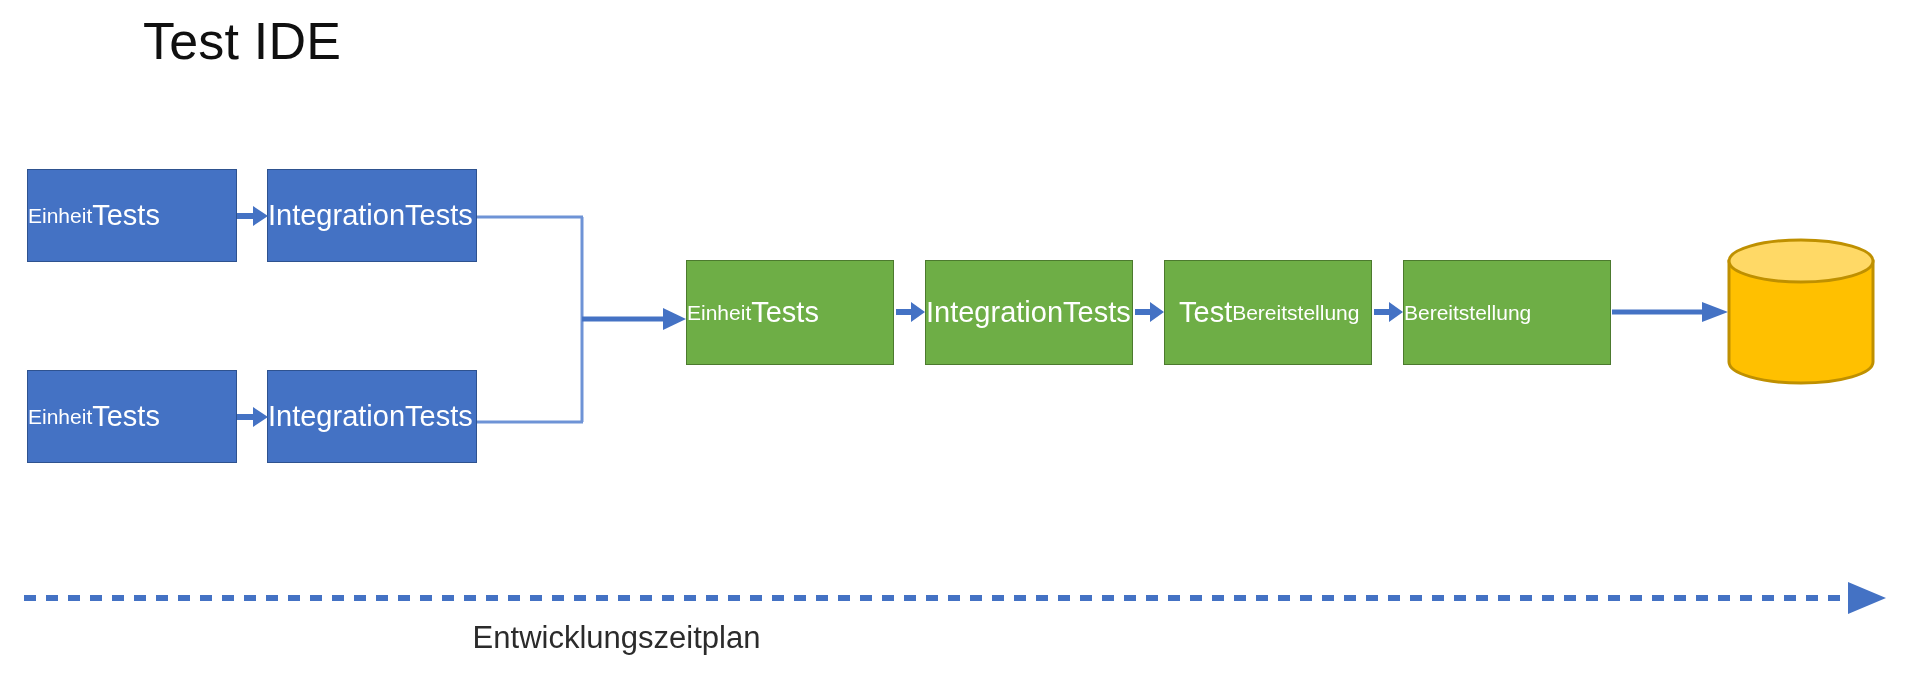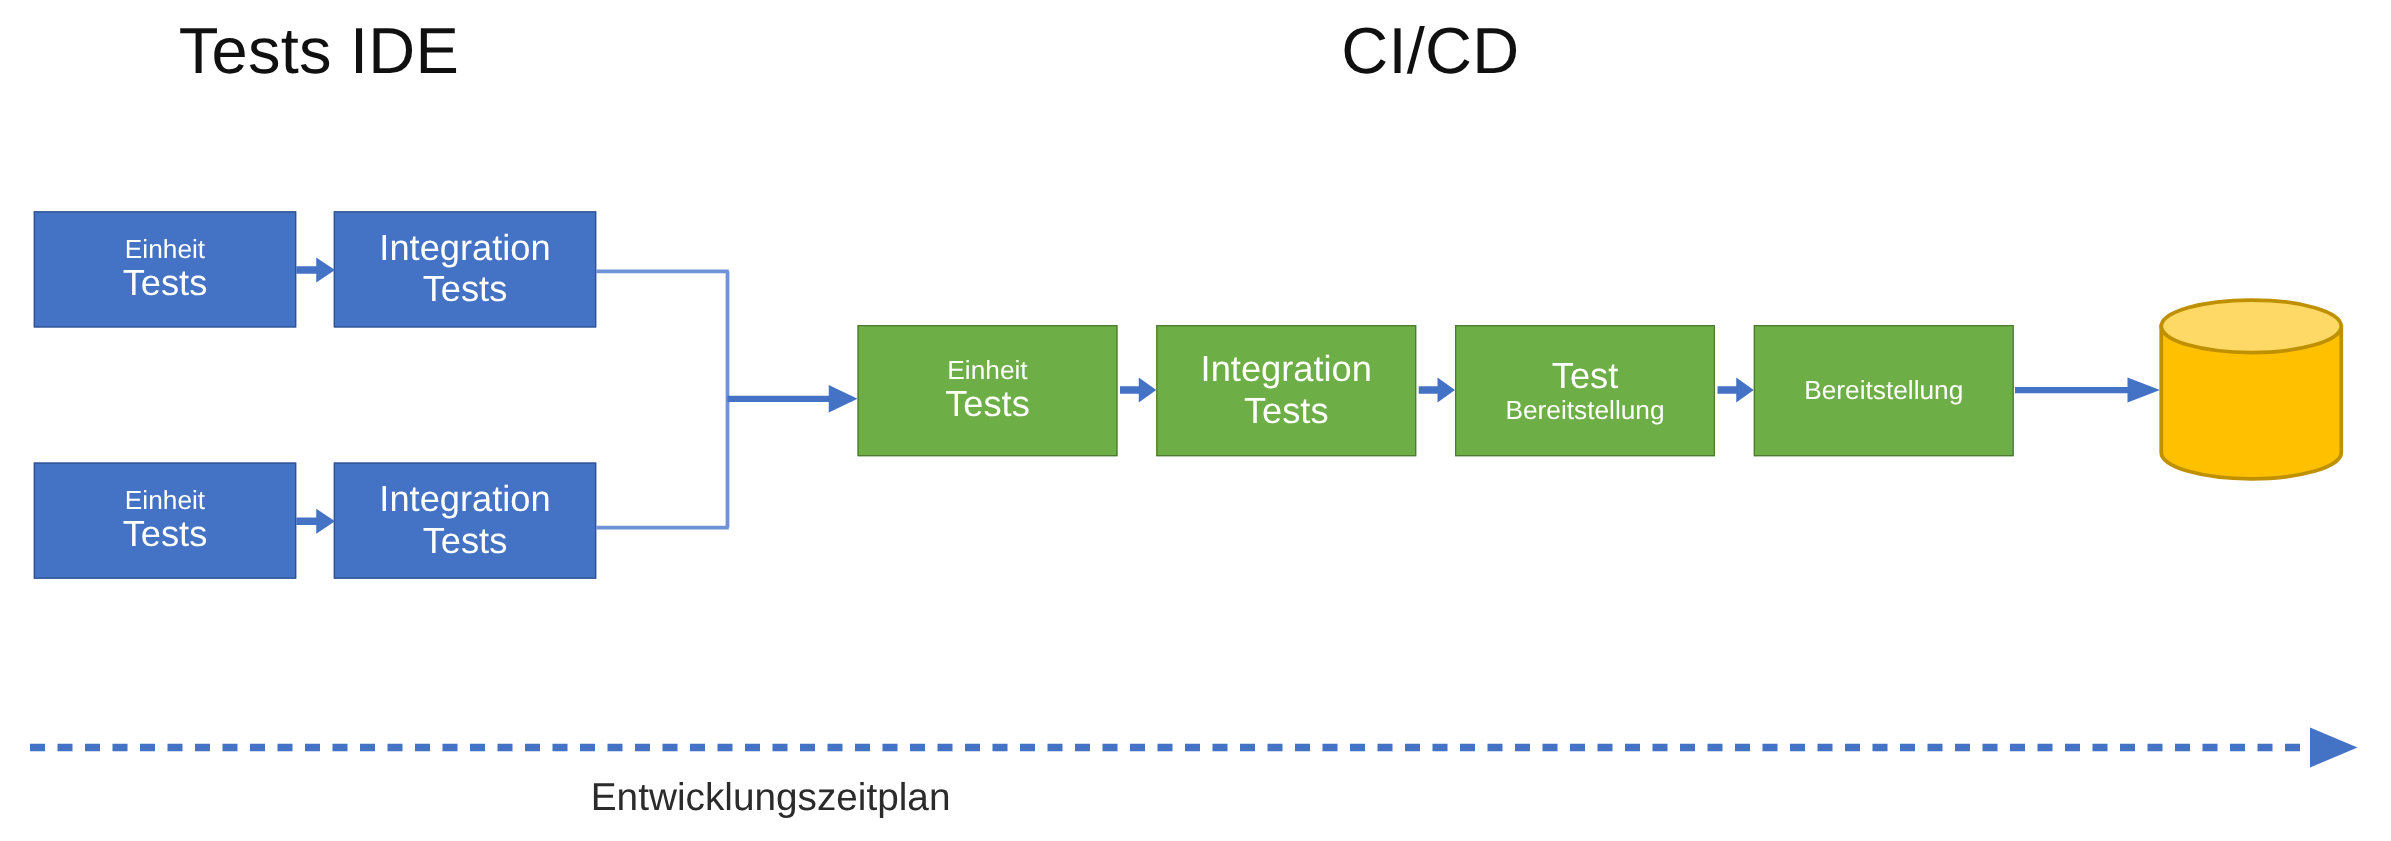--- a/index.html
+++ b/index.html
@@ -30,23 +30,22 @@
     letter-spacing: 0.2px;
   }
   #title-local-ide { left: 143px; top: 14px; }
   #title-cicd      { left: 1073px; top: 14px; }
 
   
   .proc-box {
     position: absolute;
     box-sizing: border-box;
     display: flex;
-    flex-direction: column;
+    flex-direction: row;
     align-items: center;
-    justify-content: center;
     color: #ffffff;
     text-align: center;
     line-height: 1.12;
   }
   .proc-box.blue {
     background: #4472C4;
     border: 1px solid #2E528F;
   }
   .proc-box.green {
     background: #6EAE46;
@@ -58,21 +57,21 @@
 
   
   #box-unit-tests-local-1        { left: 27px;  top: 169px; width: 210px; height: 93px; }
   #box-integration-tests-local-1 { left: 267px; top: 169px; width: 210px; height: 93px; }
   #box-unit-tests-local-2        { left: 27px;  top: 370px; width: 210px; height: 93px; }
   #box-integration-tests-local-2 { left: 267px; top: 370px; width: 210px; height: 93px; }
 
   
   #box-unit-tests-ci       { left: 686px;  top: 260px; width: 208px; height: 105px; }
   #box-integration-tests-ci{ left: 925px;  top: 260px; width: 208px; height: 105px; }
-  #box-test-deployment-ci  { left: 1164px; top: 260px; width: 208px; height: 105px; }
+  #box-test-deployment-ci  { left: 1164px; top: 260px; width: 208px; height: 105px; padding-left: 14px; }
   #box-deployment-ci       { left: 1403px; top: 260px; width: 208px; height: 105px; }
 
   
   .connector { position: absolute; }
   .arrow-svg { display: block; overflow: visible; }
 
   
   #database-cylinder {
     position: absolute;
     left: 1727px;
@@ -102,23 +101,22 @@
     display: inline-block;
     transform: translateX(-150px);
     white-space: nowrap;
   }
 </style>
 </head>
 <body>
 
 <div id="canvas">
 
-  <div class="section-title" id="title-local-ide">Tests IDE</div>
-
-  <div class="section-title" id="title-cicd">CI/CD</div>
+  <div class="section-title" id="title-local-ide">Test IDE</div>
+
 
   <div class="proc-box blue" id="box-unit-tests-local-1">
     <span class="proc-line line-small">Einheit</span>
     <span class="proc-line line-large">Tests</span>
   </div>
 
   <div class="proc-box blue" id="box-integration-tests-local-1">
     <span class="proc-line line-large">Integration</span>
     <span class="proc-line line-large">Tests</span>
   </div>

